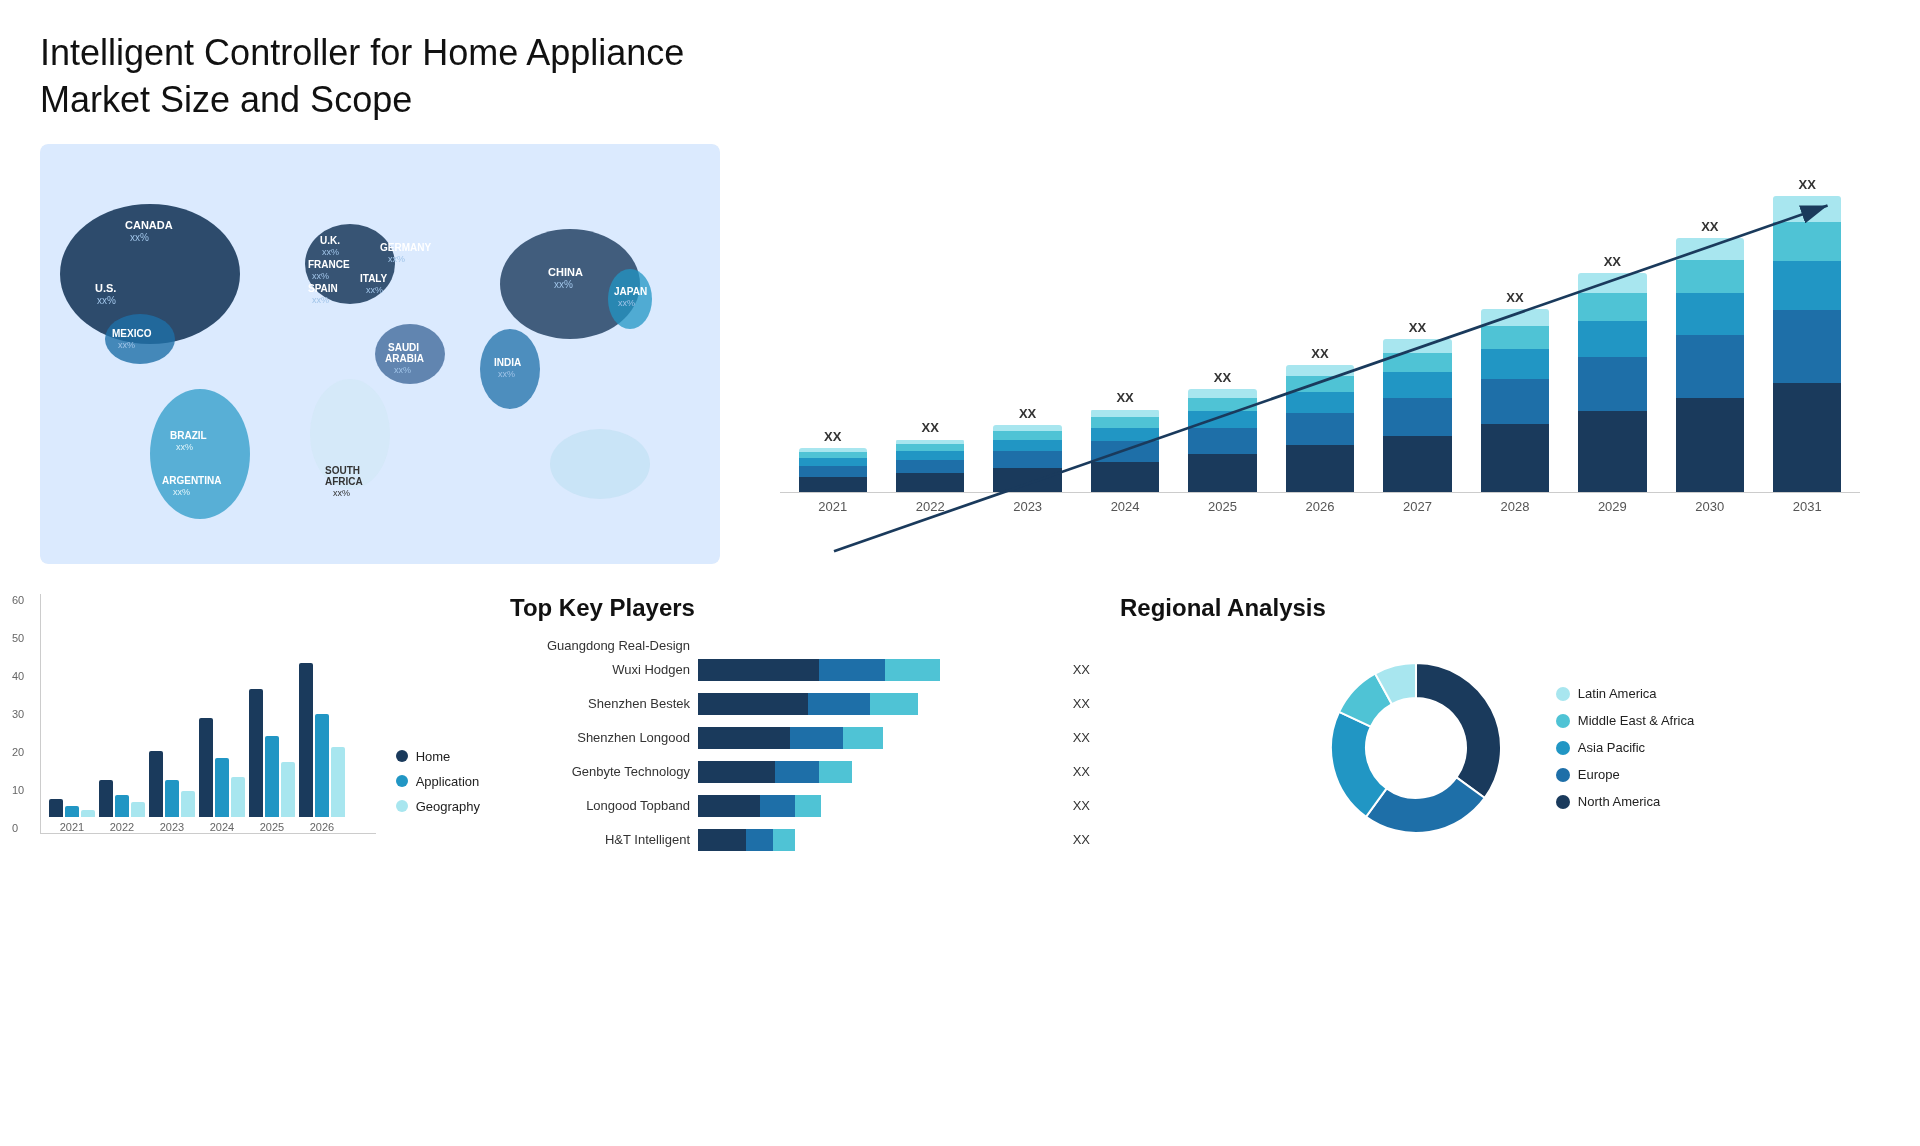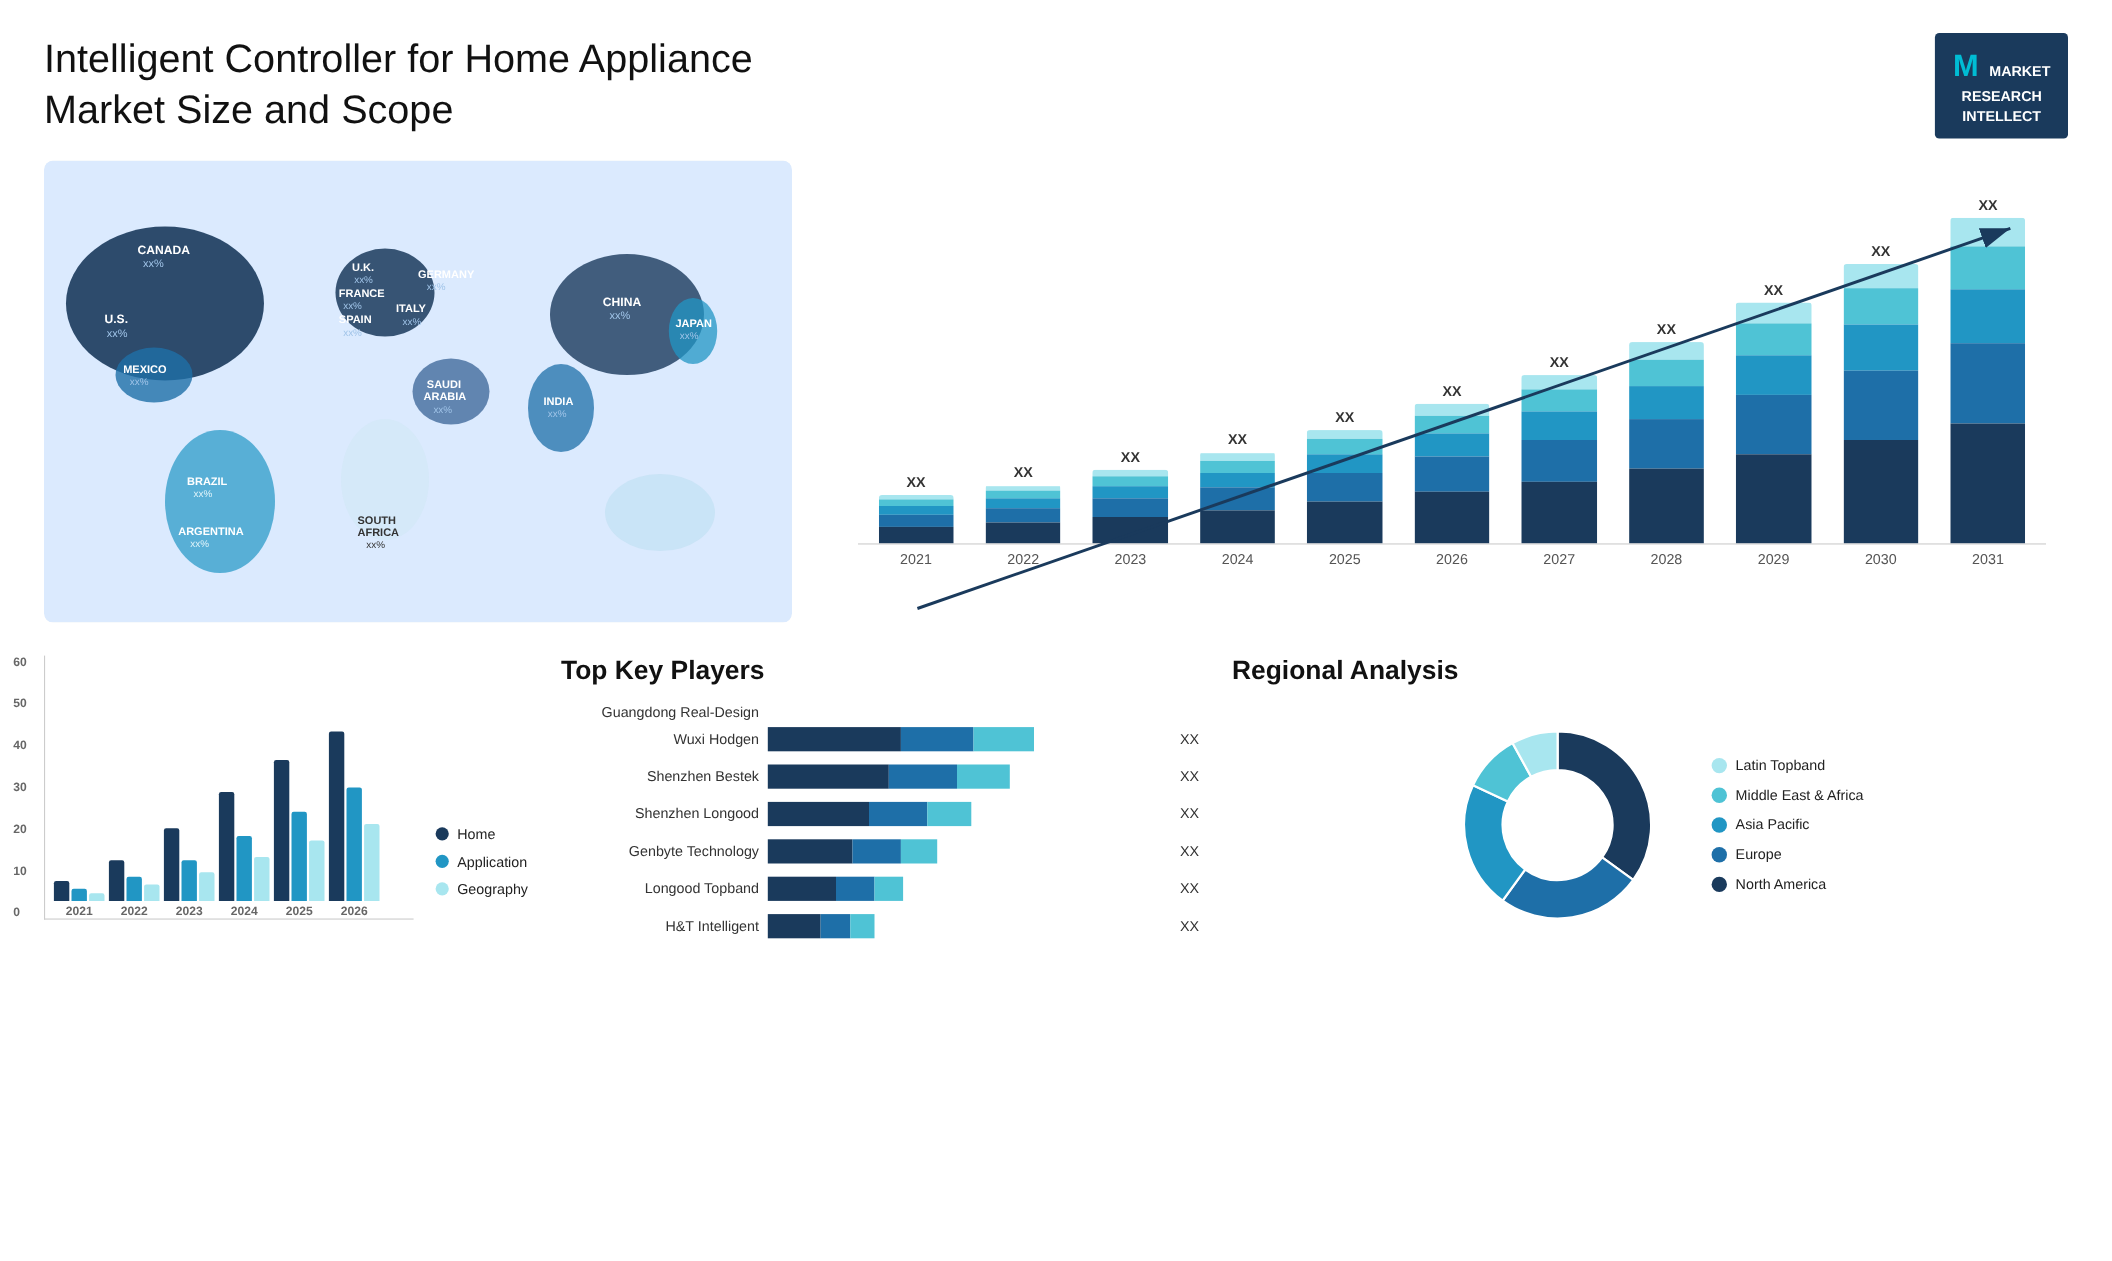--- a/index.html
+++ b/index.html
@@ -308,26 +308,20 @@
       left: 0;
       right: 0;
       pointer-events: none;
     }
   </style>
 </head>
 <body>
 
 <div class="header">
   <h1 class="page-title">Intelligent Controller for Home Appliance Market Size and Scope</h1>
-  <div class="logo-area">
-    <div class="logo-box">
-      <span class="logo-m">M</span>
-      <span>MARKET<br>RESEARCH<br>INTELLECT</span>
-    </div>
-  </div>
 </div>
 
 <div class="top-section">
 
   <div class="map-container">
     <svg class="map-svg" viewBox="0 0 680 420" xmlns="http://www.w3.org/2000/svg">
 
       <rect width="680" height="420" fill="#dbeafe" rx="8"></rect>
 
       <ellipse cx="110" cy="130" rx="90" ry="70" fill="#1a3a5c" opacity="0.9"></ellipse>
@@ -546,21 +540,21 @@
           </div>
         </div>
     </div>
   </div>
 </div>
 
 <div class="bottom-section">
 
   <div class="segmentation-section">
     <div class="seg-chart-area">
-      <div style="position:relative; flex:1;font-weight:bold;">
+      <div style="position:relative; flex:1;">
         <div class="seg-y-labels" id="seg-y-labels">
             <span>60</span>
             <span>50</span>
             <span>40</span>
             <span>30</span>
             <span>20</span>
             <span>10</span>
             <span>0</span>
           </div>
         <div class="seg-bars" id="seg-bars">
@@ -714,21 +708,21 @@
             <path d="M 110 25 A 85 85 0 0 1 178.76644452187054 159.9617464448602 L 150.45084971874738 139.38926261462365 A 50 50 0 0 0 110 60 Z" fill="#1a3a5c" stroke="white" stroke-width="2"></path>
             <path d="M 178.76644452187054 159.9617464448602 A 85 85 0 0 1 60.03825355513979 178.76644452187054 L 80.61073738537635 150.45084971874738 A 50 50 0 0 0 150.45084971874738 139.38926261462365 Z" fill="#1e6fa8" stroke="white" stroke-width="2"></path>
             <path d="M 60.03825355513979 178.76644452187054 A 85 85 0 0 1 33.08970054038835 73.80876021696882 L 64.75864737669903 88.71103542174637 A 50 50 0 0 0 80.61073738537635 150.45084971874738 Z" fill="#2196c4" stroke="white" stroke-width="2"></path>
             <path d="M 33.08970054038835 73.80876021696882 A 85 85 0 0 1 69.0509377013542 35.5139321962716 L 85.91231629491423 66.18466599780682 A 50 50 0 0 0 64.75864737669903 88.71103542174637 Z" fill="#4fc3d5" stroke="white" stroke-width="2"></path>
             <path d="M 69.0509377013542 35.5139321962716 A 85 85 0 0 1 109.99999999999999 25 L 109.99999999999999 60 A 50 50 0 0 0 85.91231629491423 66.18466599780682 Z" fill="#a8e6ef" stroke="white" stroke-width="2"></path>
           </svg>
       </div>
       <div class="regional-legend" id="regional-legend">
           <div class="reg-legend-item">
             <div class="reg-legend-dot" style="background: rgb(168, 230, 239);"></div>
-            <span>Latin Topband</span>
+            <span>Latin America</span>
           </div>
           <div class="reg-legend-item">
             <div class="reg-legend-dot" style="background: rgb(79, 195, 213);"></div>
             <span>Middle East &amp; Africa</span>
           </div>
           <div class="reg-legend-item">
             <div class="reg-legend-dot" style="background: rgb(33, 150, 196);"></div>
             <span>Asia Pacific</span>
           </div>
           <div class="reg-legend-item">

